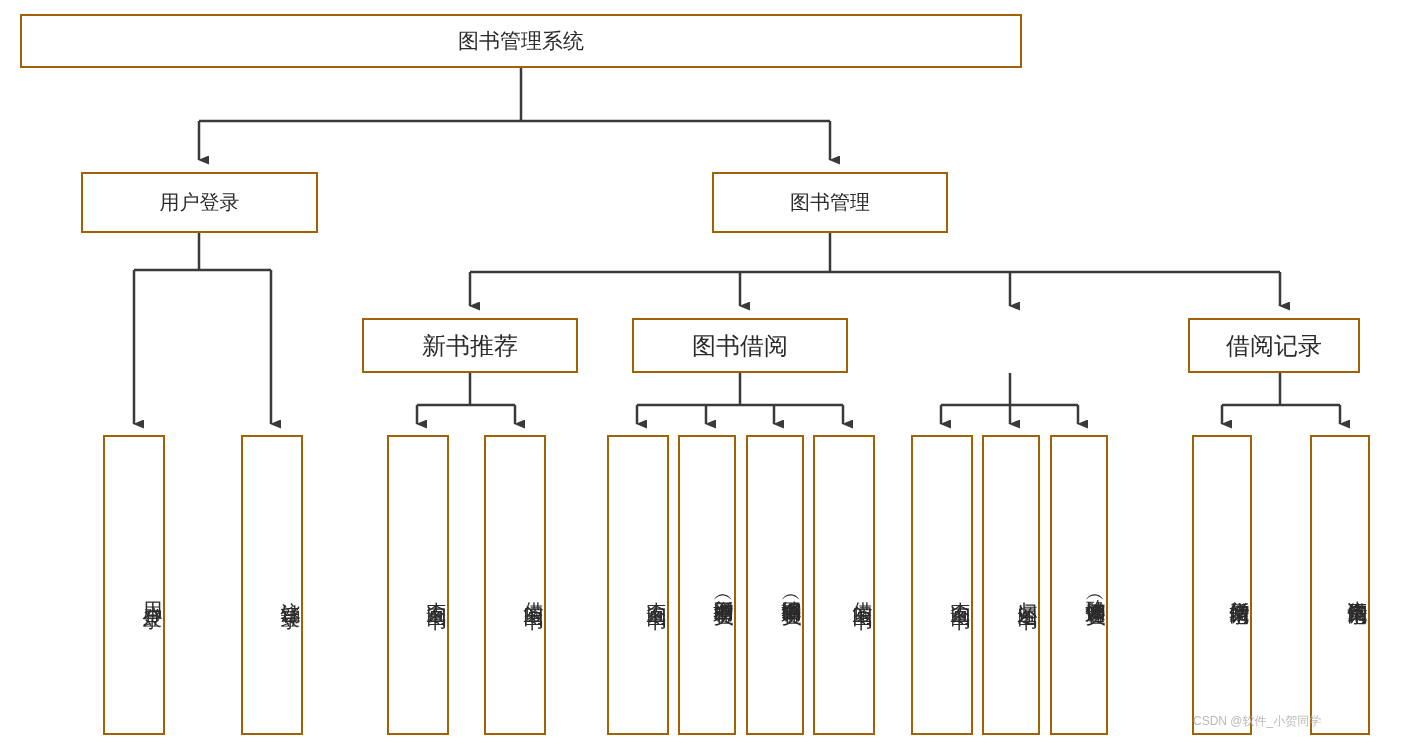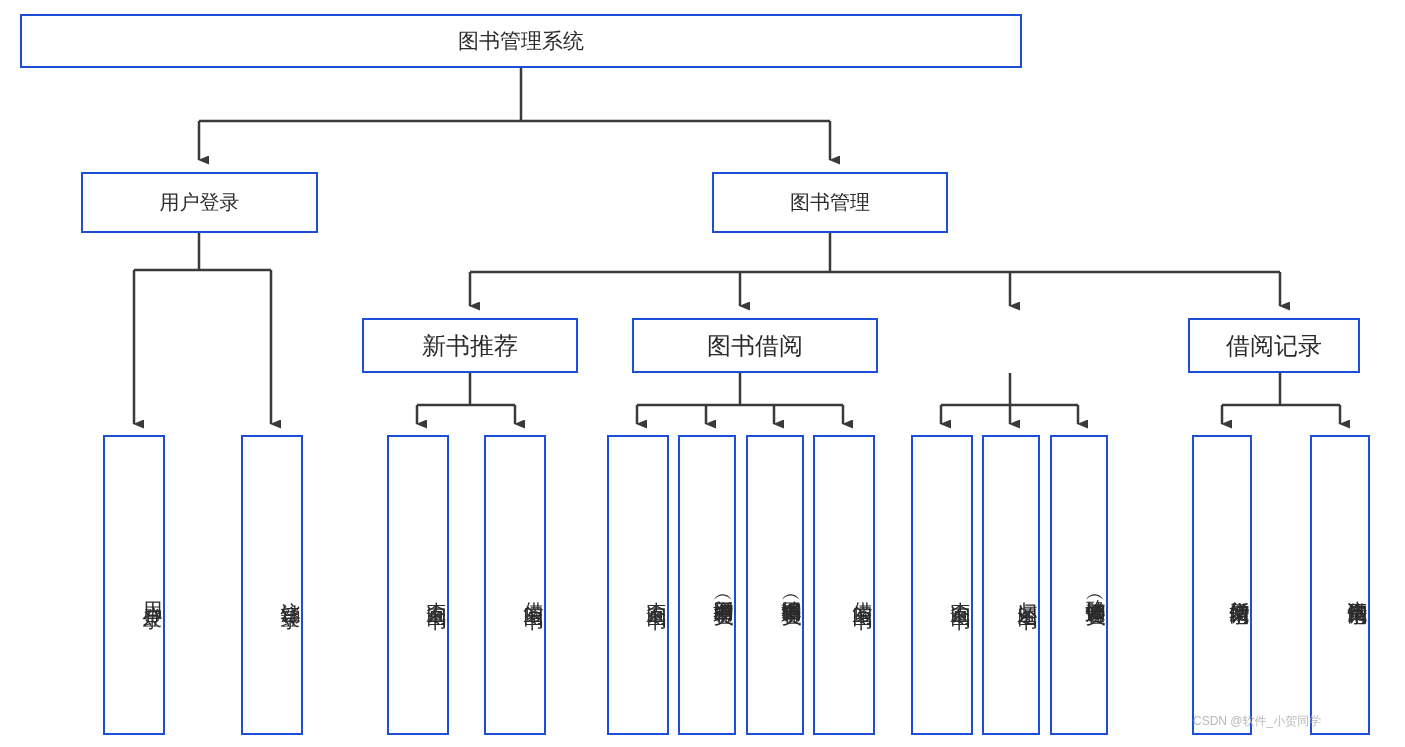--- a/index.html
+++ b/index.html
@@ -23,21 +23,21 @@
     left: 0;
     top: 0;
     width: 1405px;
     height: 747px;
     pointer-events: none;
   }
   .node {
     position: absolute;
     box-sizing: border-box;
     background: #ffffff;
-    border: 2px solid #1d4ed8;
+    border: 2px solid #a16207;
     display: flex;
     align-items: center;
     justify-content: center;
     color: #2b2b2b;
   }
   .node.root {
     font-size: 21px;
   }
   .node.lvl1 {
     font-size: 20px;
@@ -133,21 +133,21 @@
   <div class="node lvl1" style="left:81px; top:172px; width:237px; height:61px;">
     <span class="label">用户登录</span>
   </div>
   <div class="node lvl1" style="left:712px; top:172px; width:236px; height:61px;">
     <span class="label">图书管理</span>
   </div>
 
   <div class="node lvl2" style="left:362px; top:318px; width:216px; height:55px;">
     <span class="label">新书推荐</span>
   </div>
-  <div class="node lvl2" style="left:632px; top:318px; width:246px; height:55px;">
+  <div class="node lvl2" style="left:632px; top:318px; width:216px; height:55px;">
     <span class="label">图书借阅</span>
   </div>
   <div class="node lvl2" style="left:1172px; top:318px; width:172px; height:55px;margin-left:16px;">
     <span class="label">借阅记录</span>
   </div>
 
   <div class="node leaf" style="left:103px; top:435px; width:62px; height:300px;">
     <span class="label">用户登录</span>
   </div>
   <div class="node leaf" style="left:241px; top:435px; width:62px; height:300px;">

